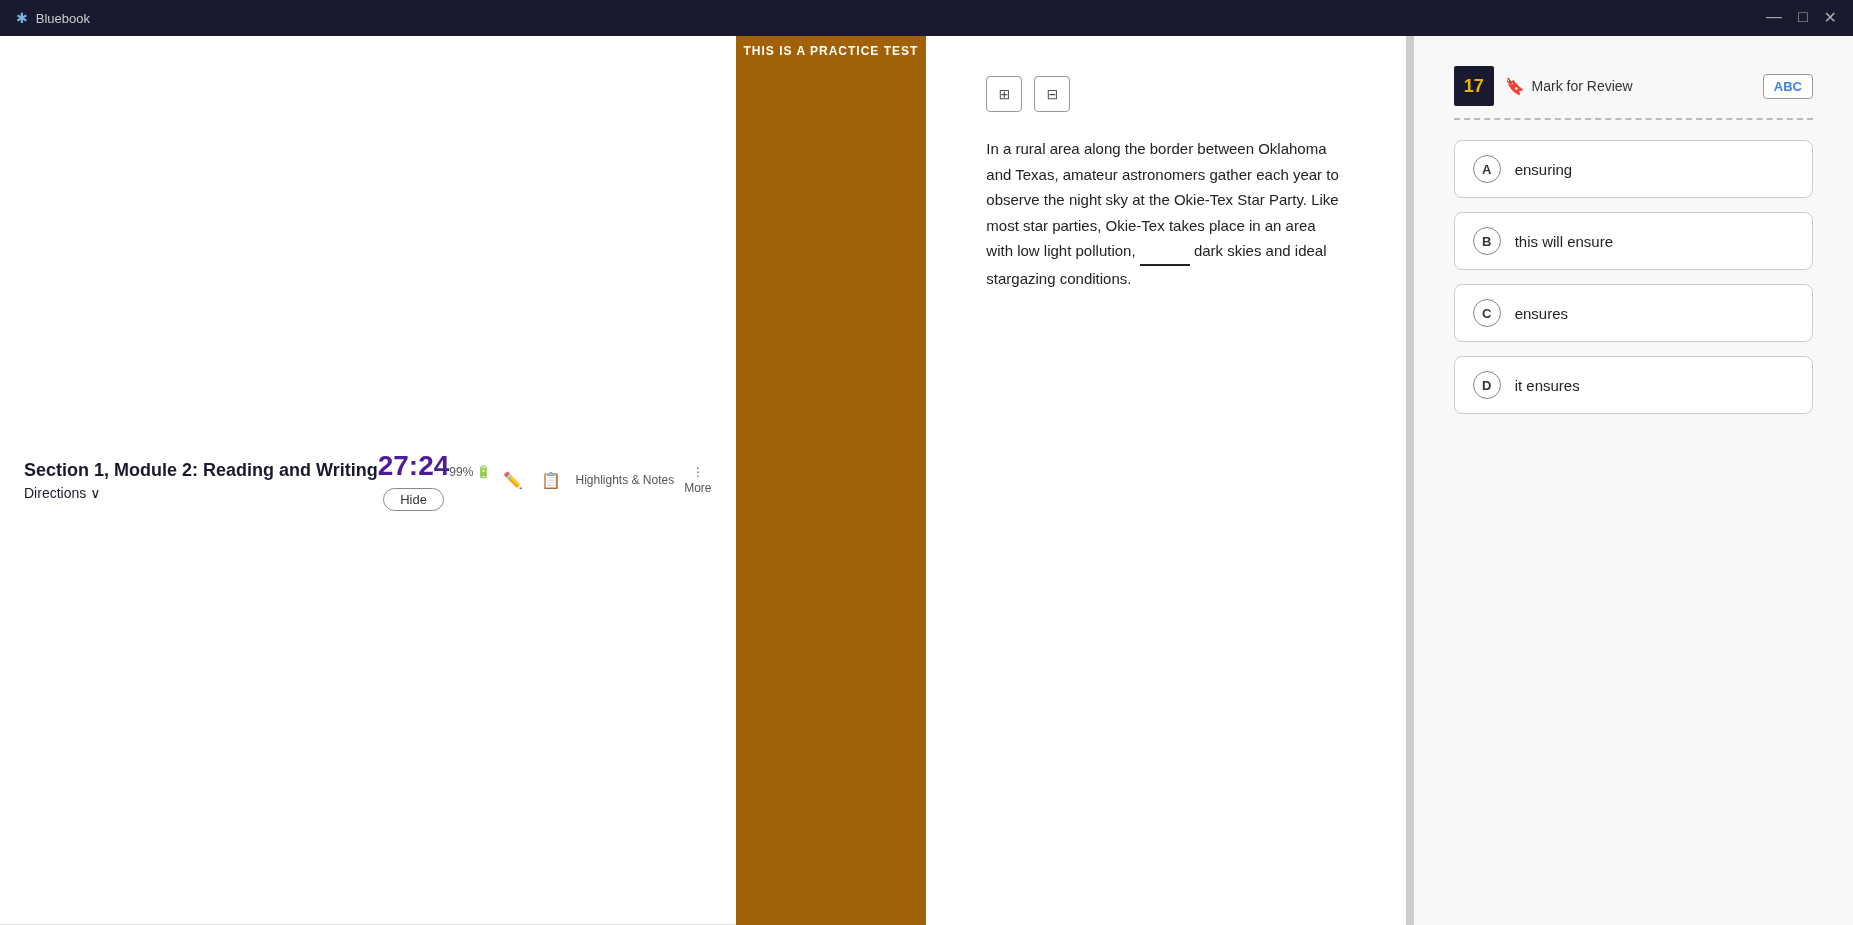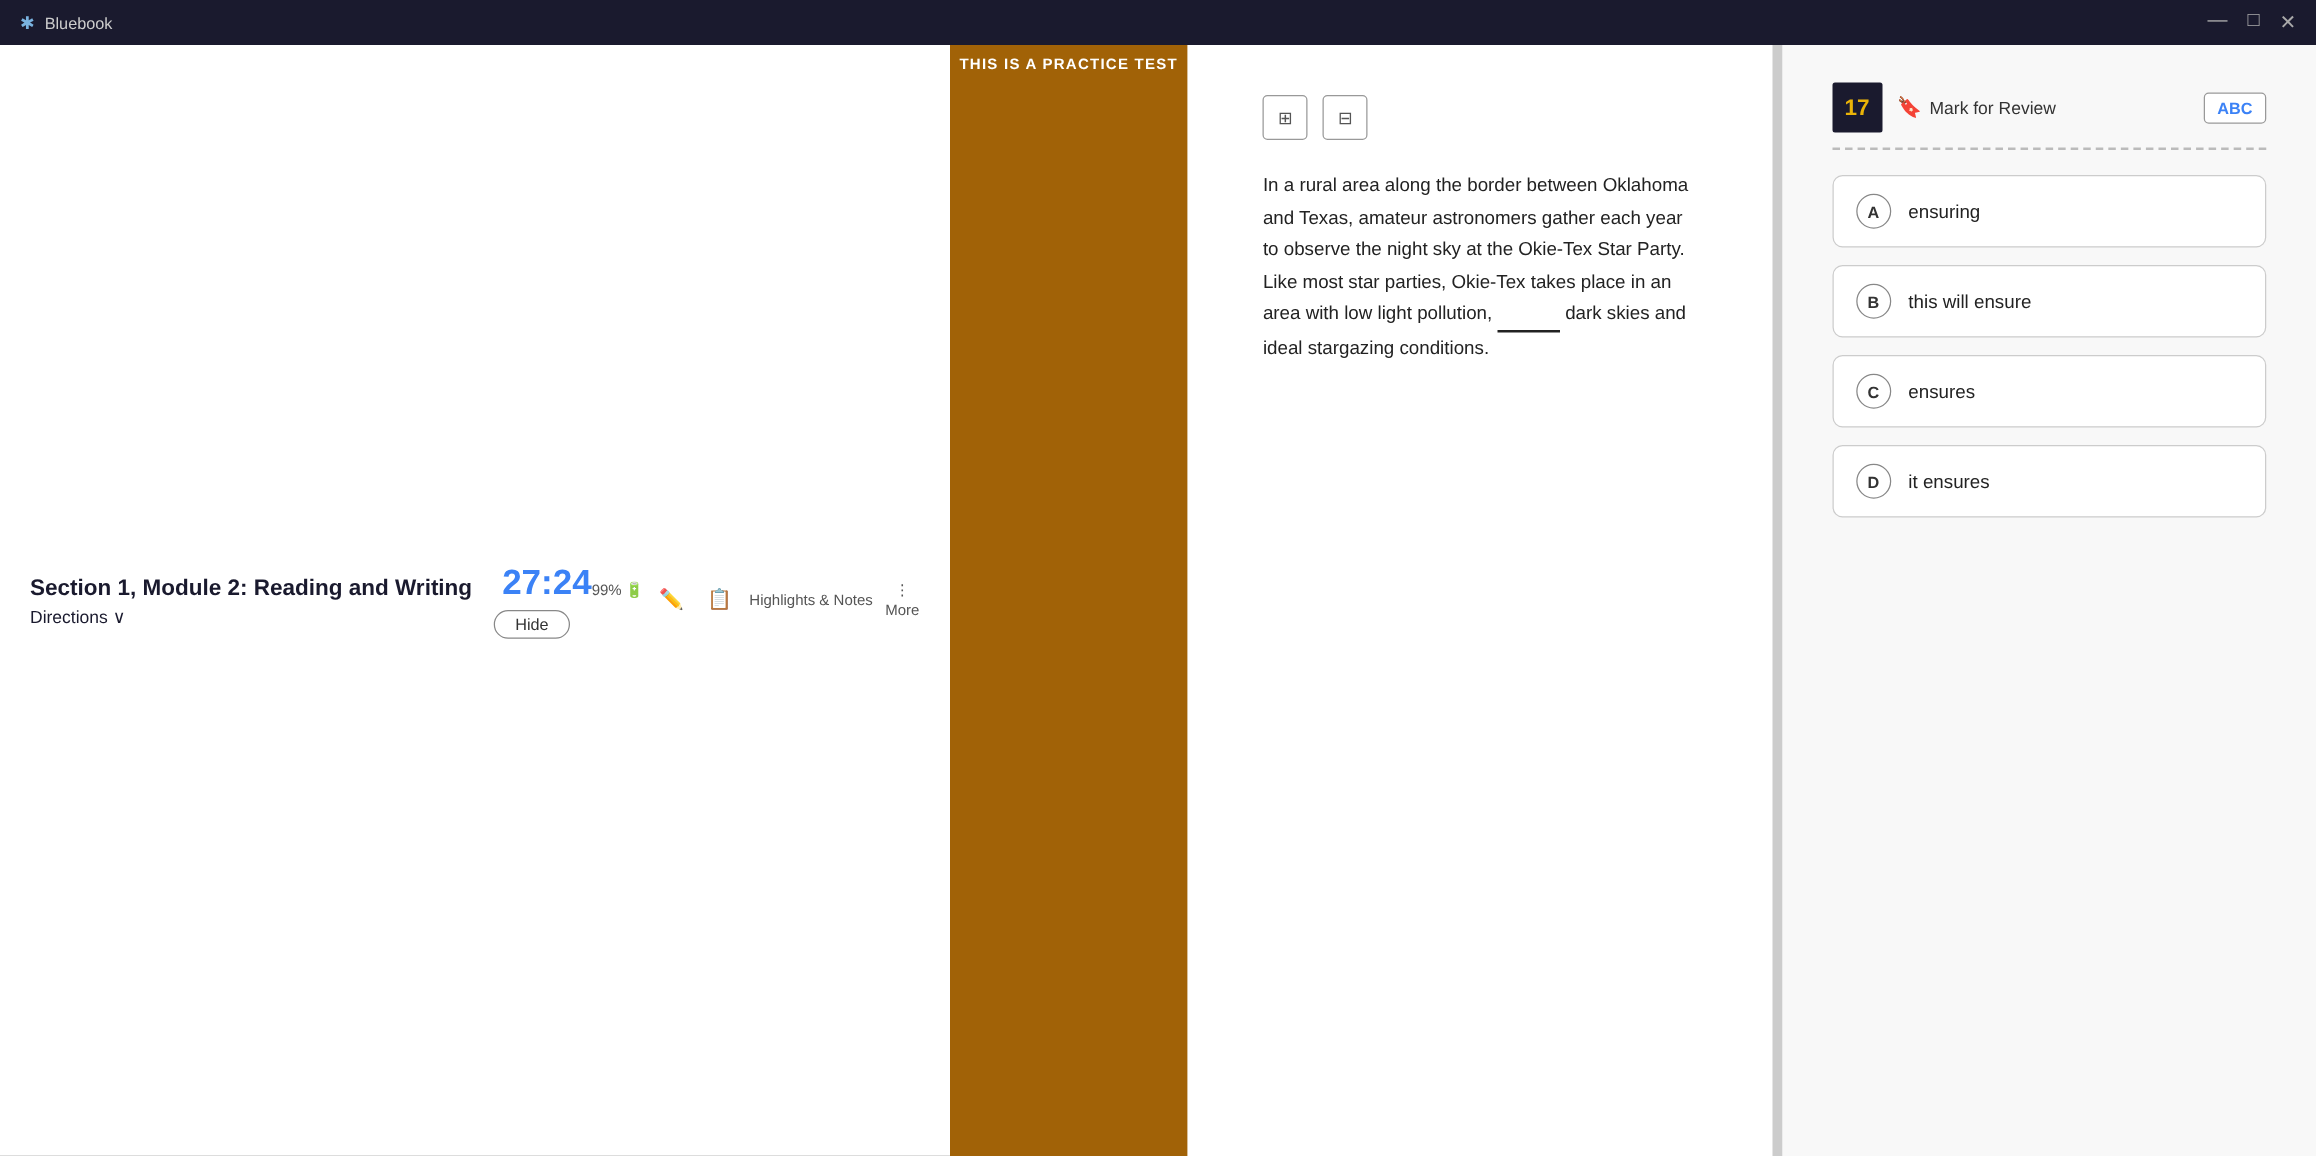--- a/index.html
+++ b/index.html
@@ -81,22 +81,21 @@
     .header-center {
       display: flex;
       flex-direction: column;
       align-items: center;
       gap: 6px;
     }
 
     .timer {
       font-size: 28px;
       font-weight: 600;
-      color: #3b82f6;
-      margin-left: 24px;
+      color: #4c1d95;
     }
 
     .hide-btn {
       border: 1px solid #888;
       background: white;
       border-radius: 20px;
       padding: 3px 16px;
       font-size: 13px;
       cursor: pointer;
       color: #333;

